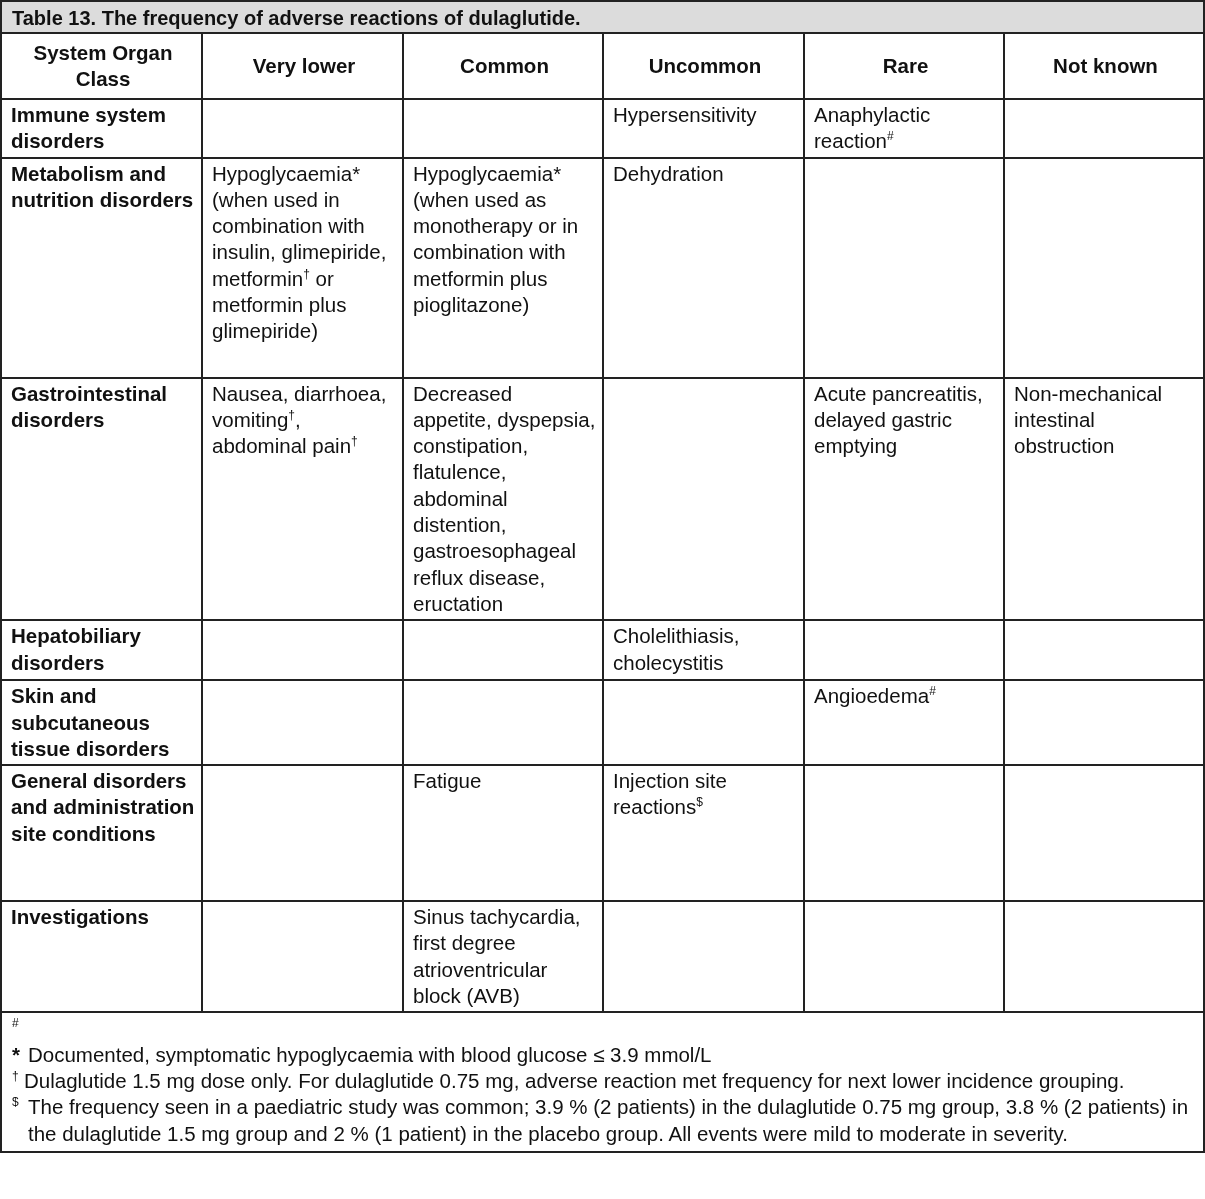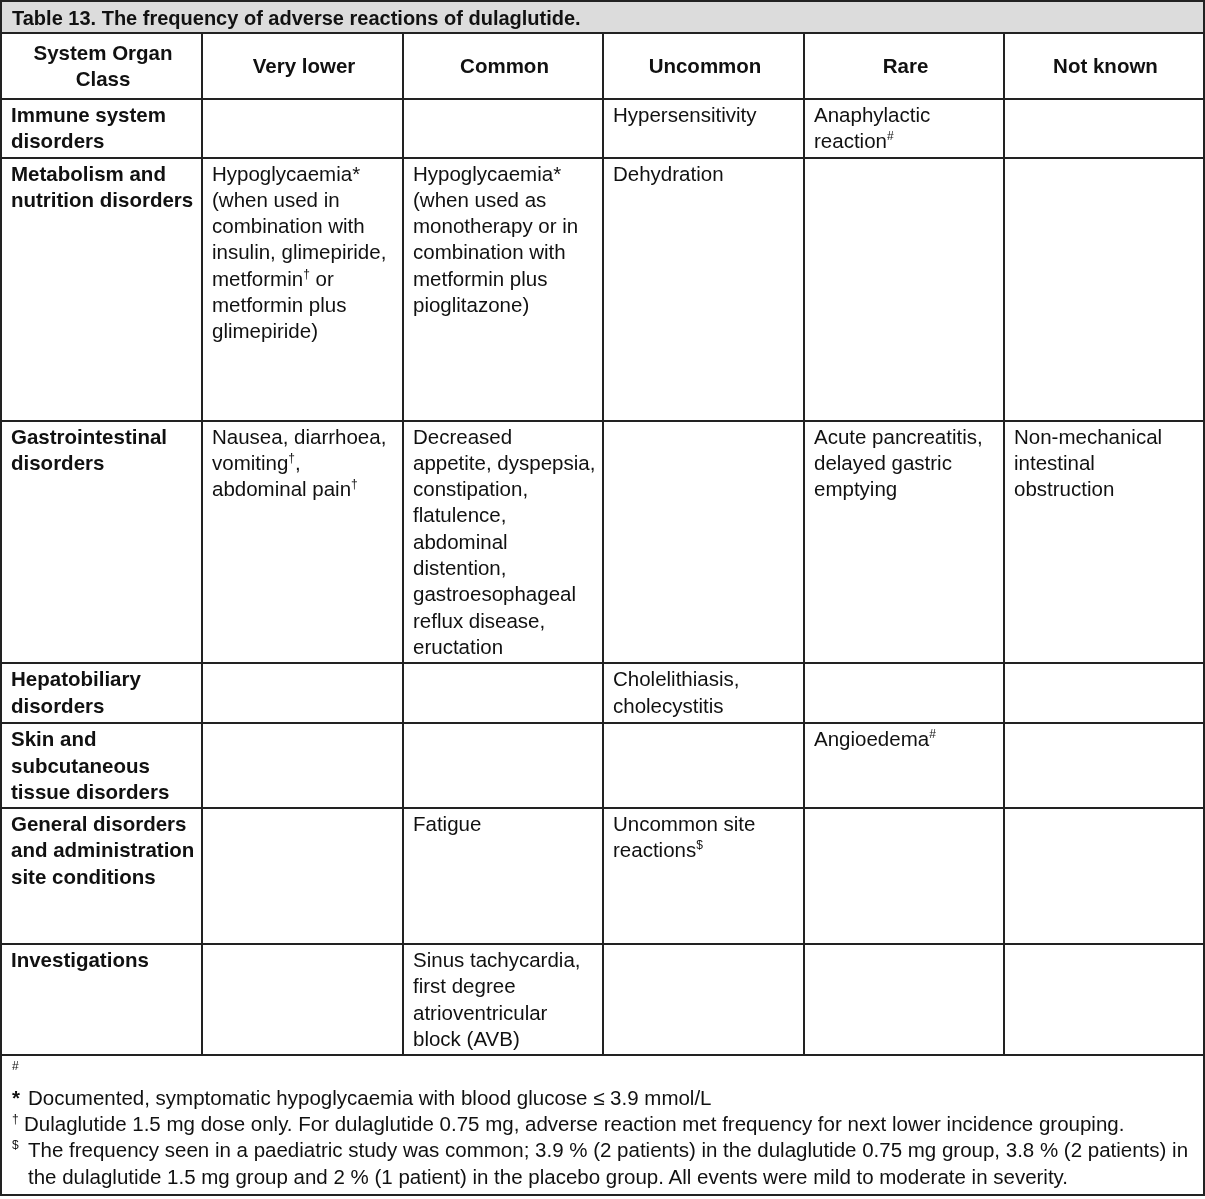--- a/index.html
+++ b/index.html
@@ -43,21 +43,21 @@
       <th>Not known</th>
     </tr>
     <tr style="height:53px">
       <td class="soc">Immune system disorders</td>
       <td></td>
       <td></td>
       <td>Hypersensitivity</td>
       <td><span>Anaphylactic reaction</span><sup>#</sup></td>
       <td></td>
     </tr>
-    <tr style="height:263px">
+    <tr style="height:220px">
       <td class="soc">Metabolism and nutrition disorders</td>
       <td><span>Hypoglycaemia* (when used in combination with insulin, glimepiride, metformin</span><sup>†</sup><span> or metformin plus glimepiride)</span></td>
       <td>Hypoglycaemia* (when used as monotherapy or in combination with metformin plus pioglitazone)</td>
       <td>Dehydration</td>
       <td></td>
       <td></td>
     </tr>
     <tr style="height:190px">
       <td class="soc">Gastrointestinal disorders</td>
       <td><span>Nausea, diarrhoea, vomiting</span><sup>†</sup><span>, abdominal pain</span><sup>†</sup></td>
@@ -79,21 +79,21 @@
       <td></td>
       <td></td>
       <td></td>
       <td><span>Angioedema</span><sup>#</sup></td>
       <td></td>
     </tr>
     <tr style="height:136px">
       <td class="soc">General disorders and administration site conditions</td>
       <td></td>
       <td>Fatigue</td>
-      <td><span>Uncommon site reactions</span><sup>$</sup></td>
+      <td><span>Injection site reactions</span><sup>$</sup></td>
       <td></td>
       <td></td>
     </tr>
     <tr style="height:111px">
       <td class="soc">Investigations</td>
       <td></td>
       <td>Sinus tachycardia, first degree atrioventricular block (AVB)</td>
       <td></td>
       <td></td>
       <td></td>

